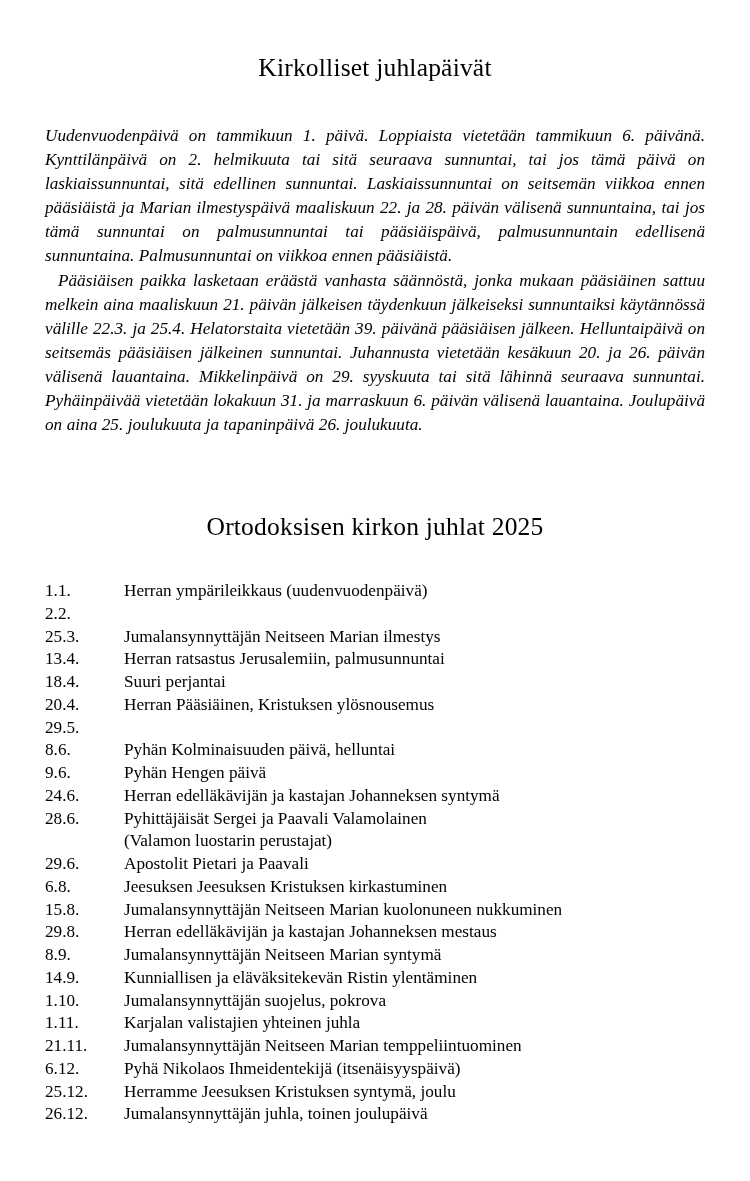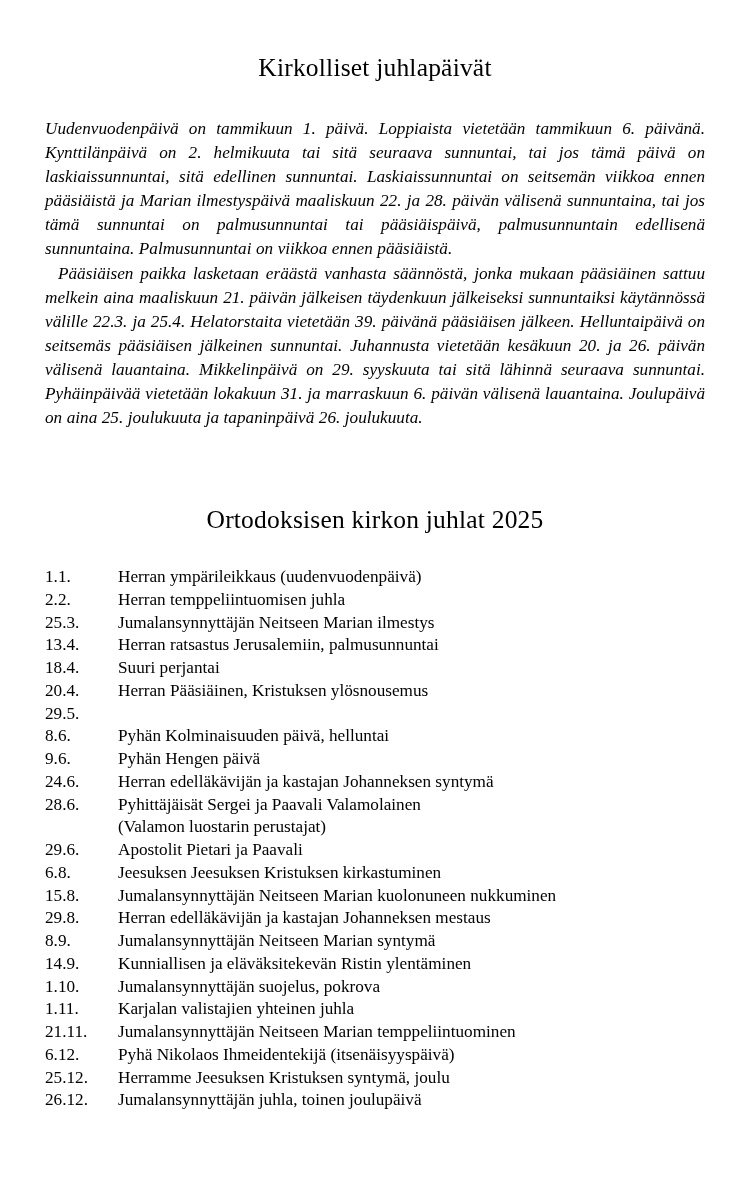--- a/index.html
+++ b/index.html
@@ -25,21 +25,21 @@
     overflow: hidden;
   }
 
   
   .doc-title {
     text-align: center;
     font-weight: normal;
     font-size: 25.5px;
     letter-spacing: 0.2px;
     margin: 0;
-    padding: 1px;
+    padding: 8px;
   }
   #section-churchdays-title {
     padding-top: 53px;
   }
   #section-orthodox-title {
     padding-top: 75px;
     font-size: 25.5px;
   }
   .prose {
     width: 660px;
@@ -76,20 +76,21 @@
     font-size: 17.2px;
     line-height: 22.75px;
     white-space: nowrap;
   }
   .feast-date {
     flex: 0 0 73px;
     width: 73px;
   }
   .feast-name {
     flex: 1 1 auto;
+    margin-left: 6px;
   }
   .feast-row.continuation .feast-date {
     
   }
 </style>
 </head>
 <body>
 
 <div class="page">
 
@@ -101,21 +102,20 @@
 
   <h2 class="doc-title" id="section-orthodox-title">Ortodoksisen kirkon juhlat 2025</h2>
 
   <ul class="feast-list" id="feast-list">
       <li class="feast-row">
         <span class="feast-date">1.1.</span>
         <span class="feast-name">Herran ympärileikkaus (uudenvuodenpäivä)</span>
       </li>
       <li class="feast-row">
         <span class="feast-date">2.2.</span>
-        <span class="feast-name">Herran temppeliintuomisen juhla</span>
       </li>
       <li class="feast-row">
         <span class="feast-date">25.3.</span>
         <span class="feast-name">Jumalansynnyttäjän Neitseen Marian ilmestys</span>
       </li>
       <li class="feast-row">
         <span class="feast-date">13.4.</span>
         <span class="feast-name">Herran ratsastus Jerusalemiin, palmusunnuntai</span>
       </li>
       <li class="feast-row">

